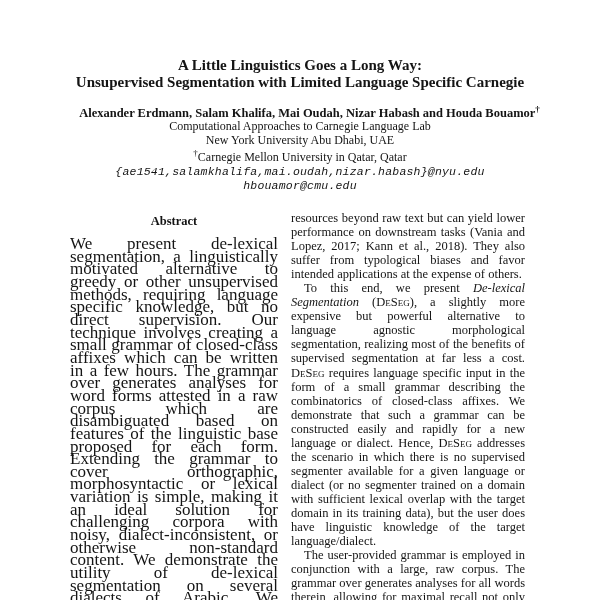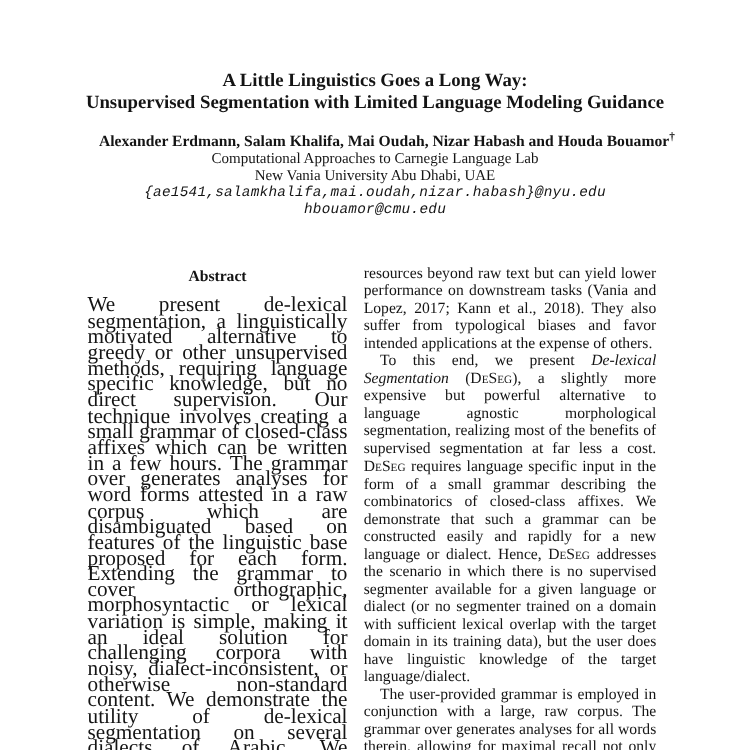--- a/index.html
+++ b/index.html
@@ -103,24 +103,25 @@
   .it { font-style: italic; }
   .sc { font-variant: small-caps; }
 </style>
 </head>
 <body>
 
 <div class="page">
 
   <div class="header">
     <div class="title-line">A Little Linguistics Goes a Long Way:</div>
-    <div class="title-line">Unsupervised Segmentation with Limited Language Modeling Guidance</div>
+    <div class="title-line">Unsupervised Segmentation with Limited Language Specific Carnegie</div>
     <div class="authors-line"><span>Alexander Erdmann, Salam Khalifa, Mai Oudah, Nizar Habash and Houda Bouamor</span><sup>†</sup></div>
     <div class="affil-line">Computational Approaches to Carnegie Language Lab</div>
-    <div class="affil-line">New Vania University Abu Dhabi, UAE</div>
+    <div class="affil-line">New York University Abu Dhabi, UAE</div>
+    <div class="affil-line"><sup>†</sup><span>Carnegie Mellon University in Qatar, Qatar</span></div>
     <div class="emails">
       <div class="email-line">{ae1541,salamkhalifa,mai.oudah,nizar.habash}@nyu.edu</div>
       <div class="email-line">hbouamor@cmu.edu</div>
     </div>
   </div>
 
   <div class="columns">
 
     <div class="col">
       <div class="abstract-heading">Abstract</div>

